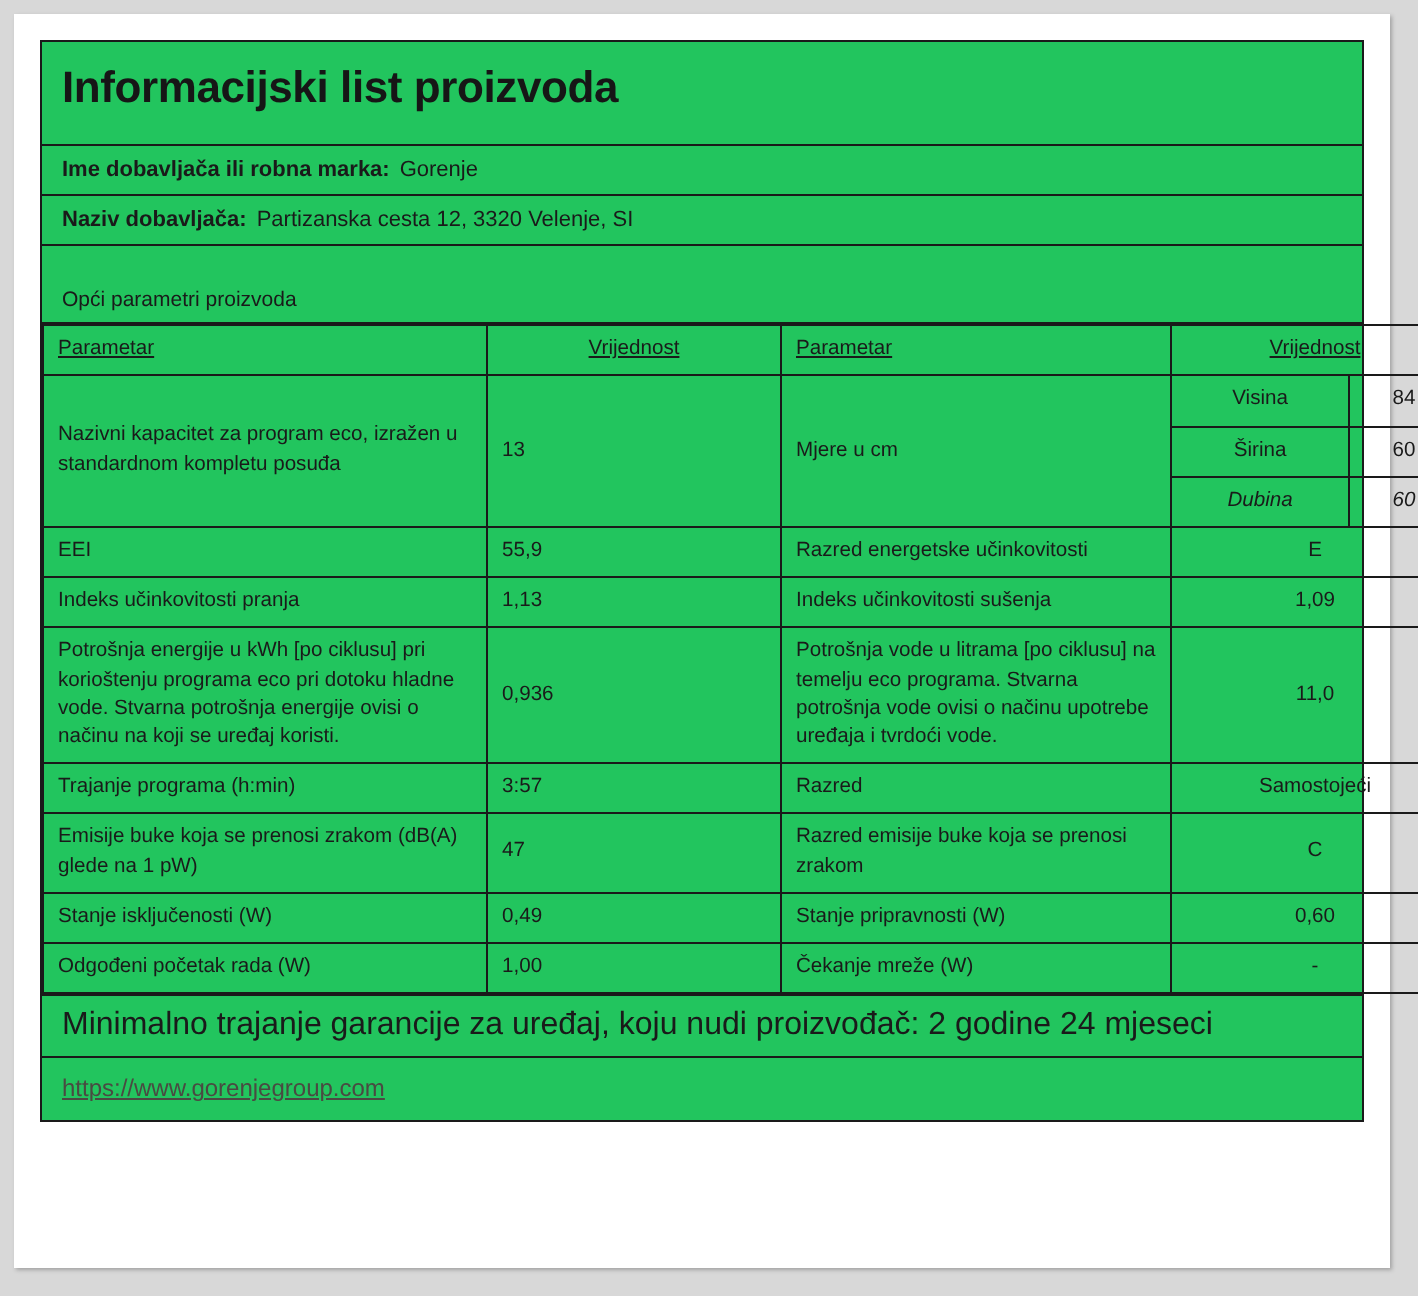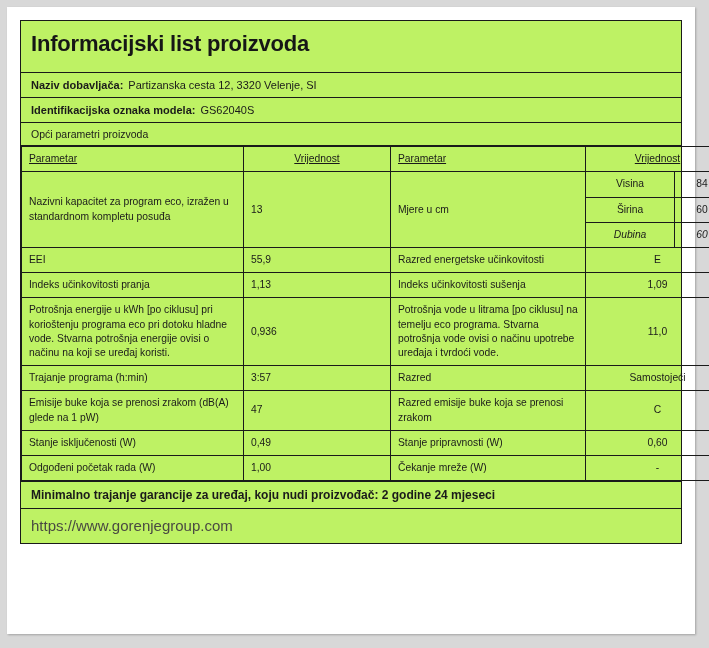--- a/index.html
+++ b/index.html
@@ -23,21 +23,21 @@
     box-shadow: 1px 1px 2px rgba(0,0,0,0.25);
     box-sizing: border-box;
   }
   .sheet {
     position: absolute;
     left: 13px;
     top: 13px;
     width: 662px;
     box-sizing: border-box;
     border: 1.4px solid #1a1a1a;
-    background: #bef264;
+    background: #22c55e;
   }
   .title-block {
     padding: 11px 10px 8px 10px;
     border-bottom: 1.2px solid #1a1a1a;
   }
   .doc-title {
     font-size: 22px;
     font-weight: bold;
     color: #161616;
     letter-spacing: -0.2px;
@@ -63,20 +63,21 @@
   }
   .ident-row .val {
     font-weight: normal;
     margin-left: 5px;
   }
   .section-title {
     padding: 5px 10px 5px 10px;
     border-bottom: 1.2px solid #1a1a1a;
     font-size: 10.5px;
     color: #1a1a1a;
+    margin-top: 16px;
   }
   table.params {
     border-collapse: collapse;
     width: 100%;
     table-layout: fixed;
   }
   table.params td {
     border: 0.9px solid #1a1a1a;
     font-size: 10.3px;
     color: #1a1a1a;
@@ -113,54 +114,55 @@
   table.dims td:first-child { border-left: none; width: 56%; }
   table.dims td:last-child { border-right: none; }
   .val-plain {
     text-align: center;
     padding: 5px 7px;
   }
   .warranty {
     border-top: 1.2px solid #1a1a1a;
     border-bottom: 1.2px solid #1a1a1a;
     padding: 6px 10px;
-    font-size: 12px;
-    font-weight: bold;
+    font-size: 16px;
+    font-weight: normal;
     color: #1a1a1a;
   }
   .addinfo {
     padding: 7px 10px 7px 10px;
     border-bottom: 1.2px solid #1a1a1a;
     font-size: 10.5px;
     color: #1a1a1a;
   }
   .url-row {
     padding: 8px 10px 9px 10px;
-    font-size: 15px;
+    font-size: 12px;
     color: #4a4a42;
+    text-decoration: underline;
   }
 </style>
 </head>
 <body>
 
 <div class="page">
   <div class="sheet">
 
     <div class="title-block">
       <h1 class="doc-title">Informacijski list proizvoda</h1>
     </div>
 
+    <div class="ident-row">
+      <span class="lbl">Ime dobavljača ili robna marka:</span><span class="val">Gorenje</span>
+    </div>
 
     <div class="ident-row">
       <span class="lbl">Naziv dobavljača:</span><span class="val">Partizanska cesta 12, 3320 Velenje, SI</span>
     </div>
 
-    <div class="ident-row">
-      <span class="lbl">Identifikacijska oznaka modela:</span><span class="val">GS62040S</span>
-    </div>
 
     <div class="section-title">Opći parametri proizvoda</div>
 
     <table class="params">
       <tbody>
         <tr class="hdr">
           <td class="c-param-a no-outer-left">Parametar</td>
           <td class="c-val-a ctr">Vrijednost</td>
           <td class="c-param-b">Parametar</td>
           <td class="c-val-b no-outer-right">

